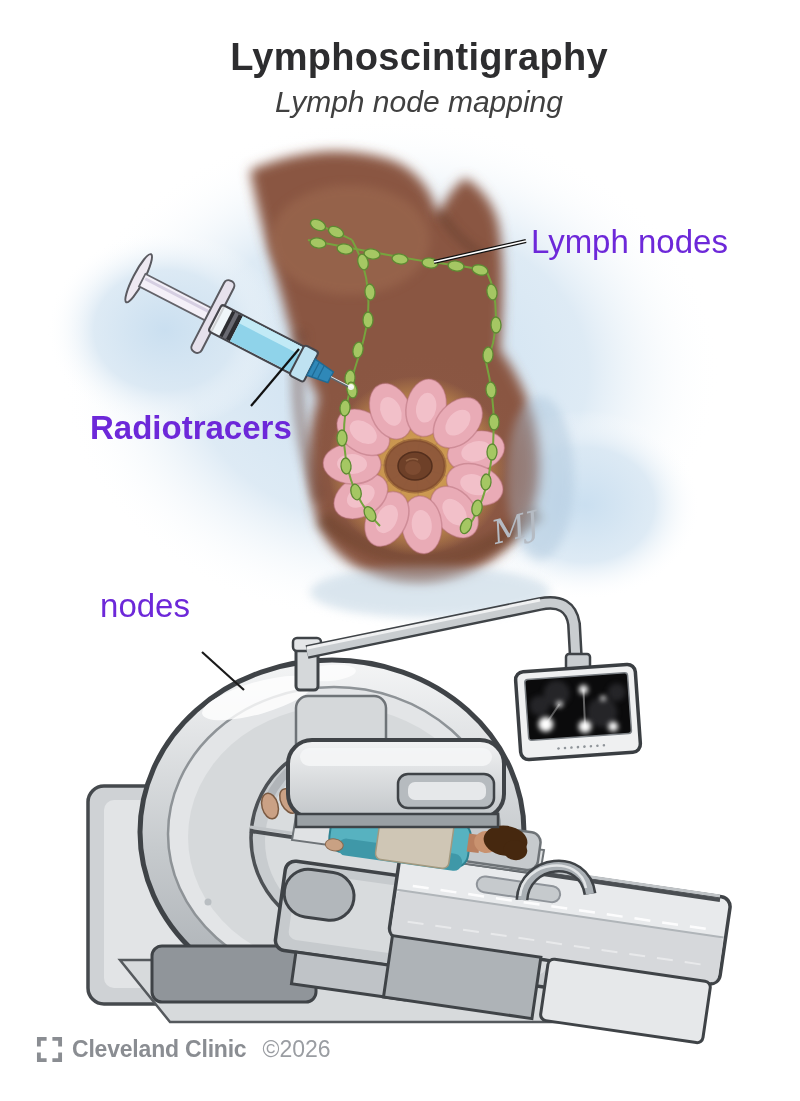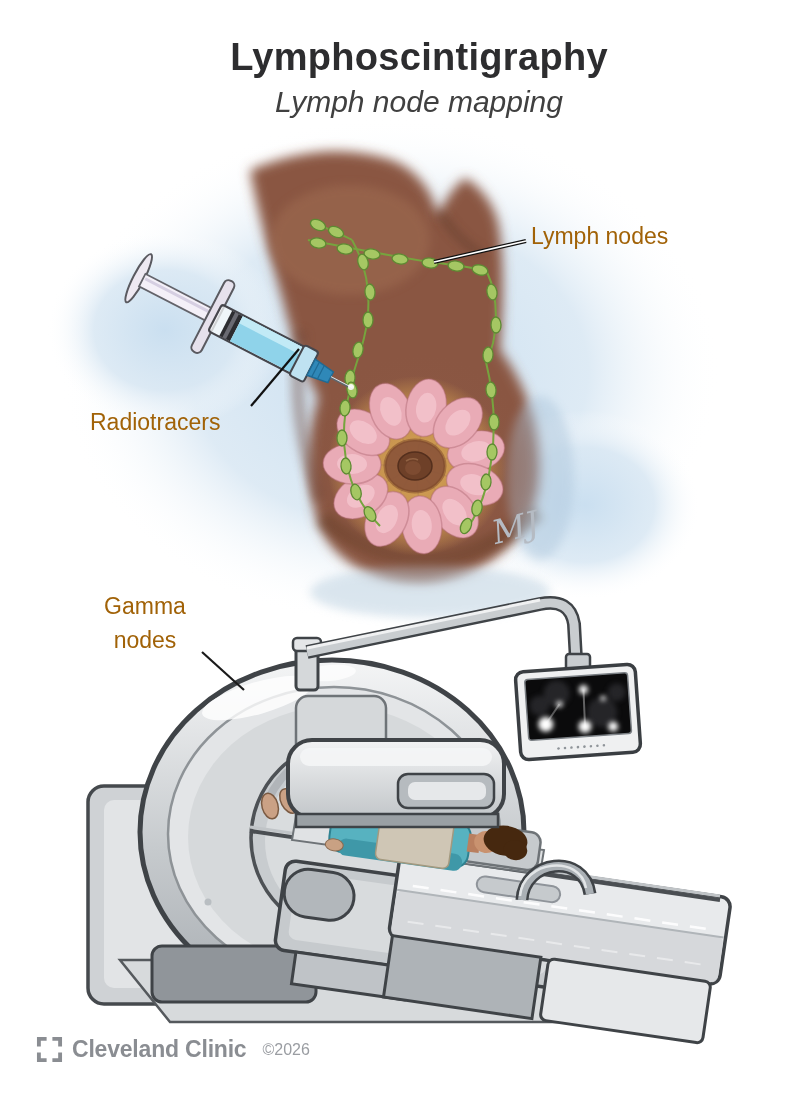--- a/index.html
+++ b/index.html
@@ -3,29 +3,29 @@
 <meta charset="utf-8">
 <style>
   html,body{margin:0;padding:0;background:#fff;}
   #page{position:relative;width:800px;height:1101px;background:#ffffff;overflow:hidden;
         font-family:"Liberation Sans",sans-serif;padding-left:38px;}
   #artwork{position:absolute;left:0;top:0;}
   .title{position:absolute;left:0;top:36px;width:100%;text-align:center;
          font-size:38px;font-weight:bold;color:#2d2d2f;letter-spacing:.3px;}
   .subtitle{position:absolute;left:0;top:85px;width:100%;text-align:center;
             font-size:30px;font-style:italic;color:#404040;}
-  .calloutlabel{position:absolute;font-size:23px;color:#a16207;}
+  .calloutlabel{position:absolute;font-size:33px;color:#6d28d9;}
   #lbl-lymph{left:531px;top:223px;}
-  #lbl-radio{left:90px;top:409px;}
+  #lbl-radio{left:90px;top:409px;font-weight:bold;}
   #lbl-gamma{left:58px;top:589px;width:174px;text-align:center;line-height:34px;}
   .sig{position:absolute;left:492px;top:508px;font-family:"DejaVu Serif",serif;
        font-style:italic;font-size:33px;color:#b5bbc3;transform:rotate(-14deg);}
   .footer{position:absolute;left:36px;top:1036px;display:flex;align-items:center;}
   .brand{font-size:23px;font-weight:bold;color:#8a8d92;letter-spacing:-0.2px;margin-left:9px;}
-  .copyright{font-size:16px;color:#9a9da2;margin-left:16px;}
+  .copyright{font-size:23px;color:#9a9da2;margin-left:16px;}
 </style>
 </head>
 <body>
 
 <div id="page">
 
   <svg id="artwork" width="800" height="1101" viewBox="0 0 800 1101">
     <defs>
       <radialGradient id="bgGlow">
         <stop offset="0%" stop-color="#cadff0"></stop>
@@ -332,21 +332,20 @@
       <line x1="202" y1="652" x2="244" y2="690" stroke="#1a1a1a" stroke-width="2.2"></line>
     </g>
   </svg>
 
   <div class="title">Lymphoscintigraphy</div>
   <div class="subtitle">Lymph node mapping</div>
 
   <div class="calloutlabel" id="lbl-lymph">Lymph nodes</div>
   <div class="calloutlabel" id="lbl-radio">Radiotracers</div>
   <div class="calloutlabel" id="lbl-gamma">
-    <div>Gamma</div>
     <div>nodes</div>
   </div>
 
   <span class="sig">MJ</span>
 
   <div class="footer">
     <svg width="27" height="27" viewBox="0 0 28 28">
       <g fill="#8a8d92">
         <path d="M1,1 h10 v4 h-6 v6 h-4 z"></path>
         <path d="M17,1 h10 v10 h-4 v-6 h-6 z"></path>

